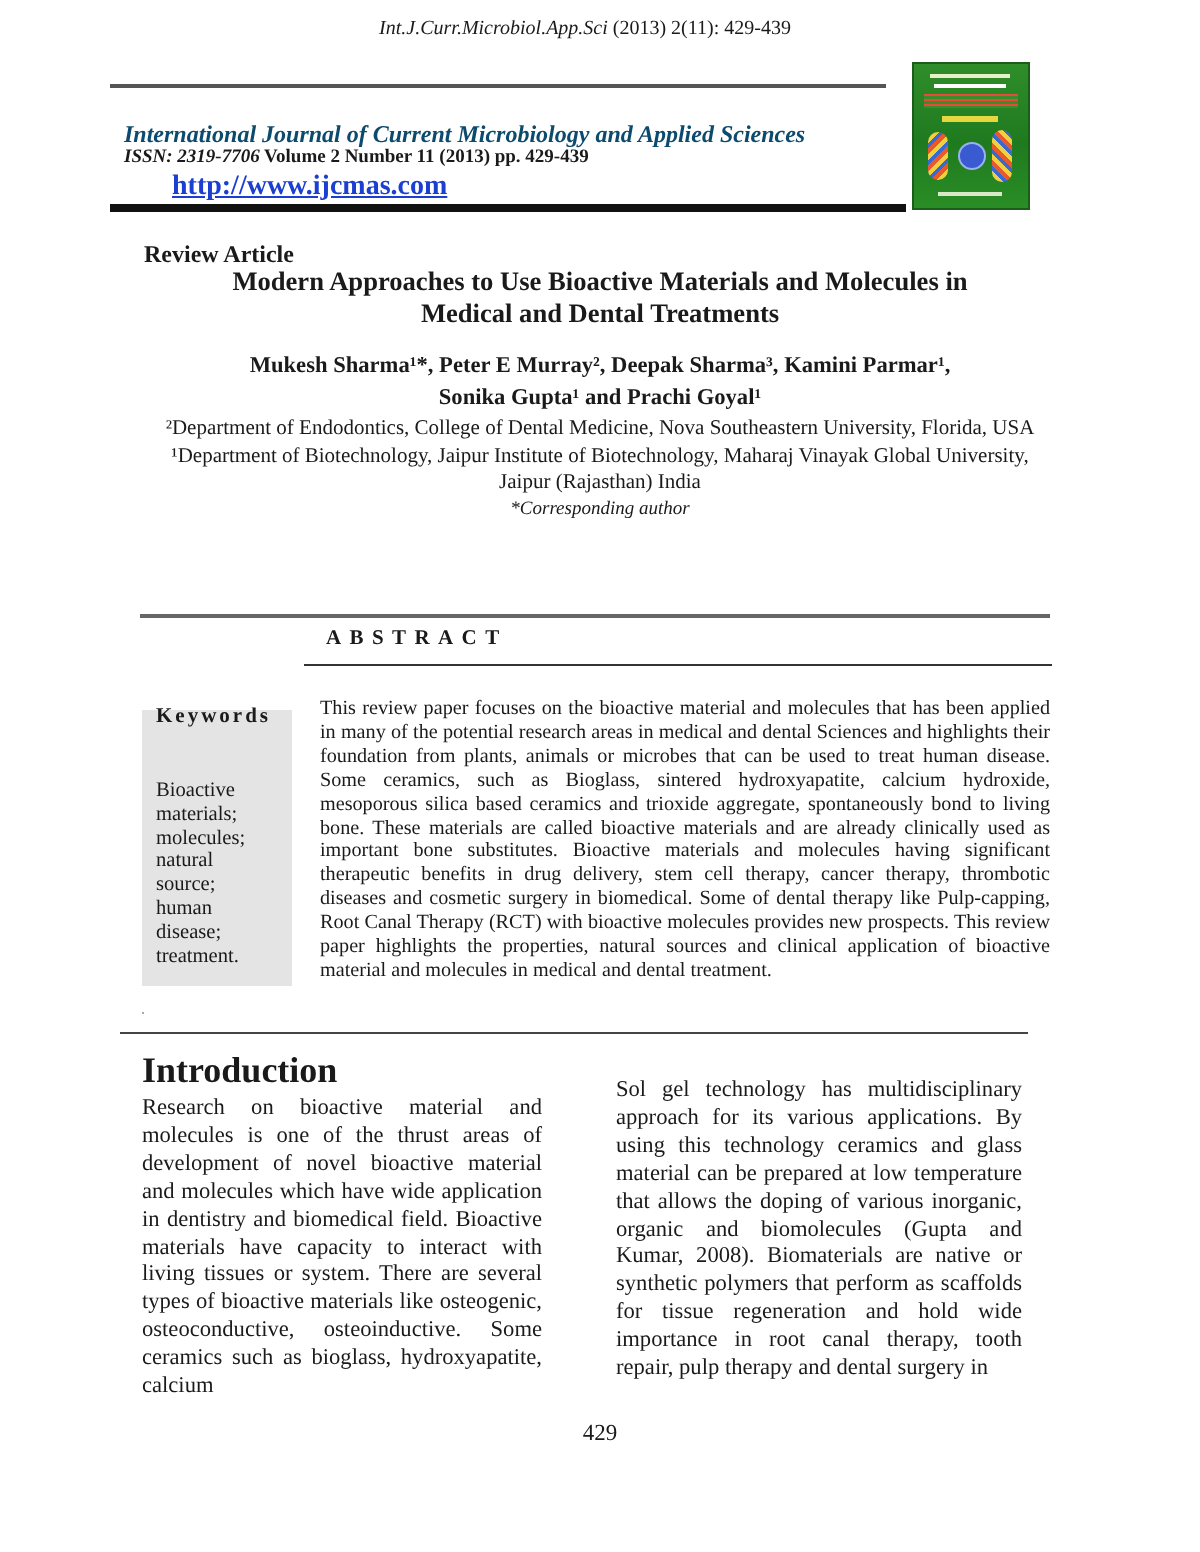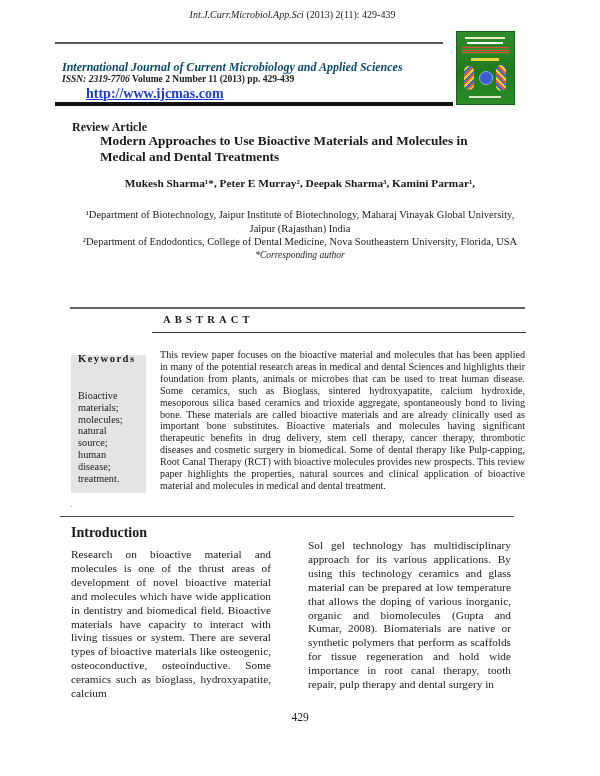--- a/index.html
+++ b/index.html
@@ -21,33 +21,33 @@
     .cover .c2 { position: absolute; left: 10px; top: 10px; width: 36px; height: 2px; background: #fff; }
     .cover .c3 { position: absolute; left: 5px; top: 15px; width: 47px; height: 7px; background: repeating-linear-gradient(180deg,#e84a3a 0 1px, #3a8d2a 1px 2.5px); }
     .cover .c4 { position: absolute; left: 14px; top: 26px; width: 28px; height: 3px; background: #e8d640; }
     .cover .c5 { position: absolute; left: 7px; top: 34px; width: 10px; height: 24px; border-radius: 5px;
                  background: repeating-linear-gradient(135deg,#e85a2a 0 2px,#f0d040 2px 4px,#3a6ad1 4px 6px); }
     .cover .c6 { position: absolute; left: 22px; top: 39px; width: 12px; height: 12px; border-radius: 50%; background: #3a5ad1; border: 1px solid #9ab0f0; }
     .cover .c7 { position: absolute; left: 39px; top: 33px; width: 10px; height: 26px; border-radius: 5px;
                  background: repeating-linear-gradient(45deg,#e85a2a 0 2px,#f0d040 2px 4px,#3a6ad1 4px 6px); }
     .cover .c8 { position: absolute; left: 12px; top: 64px; width: 32px; height: 2px; background: #d8e8c8; }
     .review-label { left: 72px; top: 120px; font-size: 12px; font-weight: bold; }
-    .title { left: 100px; top: 133px; width: 400px; font-size: 13.3px; font-weight: bold; line-height: 16px; }
+    .title { left: 100px; top: 133px; width: 400px; text-align: center; font-size: 13.3px; font-weight: bold; line-height: 16px; }
     .authors { left: 100px; top: 175px; width: 400px; text-align: center; font-size: 11.3px; font-weight: bold; line-height: 16px; }
     .affil { left: 80px; top: 208px; width: 440px; text-align: center; font-size: 10.5px; line-height: 13.6px; }
     .affil .corr { font-style: italic; font-size: 9.5px; }
     .rule-mid { left: 70px; top: 307px; width: 455px; height: 2px; background: #666; }
     .abstract-head { left: 163px; top: 314px; font-size: 10.5px; font-weight: bold; letter-spacing: 4.2px; }
     .rule-abs { left: 152px; top: 332px; width: 374px; height: 1px; background: #333; }
     .kw-box { left: 71px; top: 355px; width: 75px; height: 138px; background: #e4e4e4; }
     .kw-title { left: 78px; top: 353px; font-size: 10.5px; font-weight: bold; letter-spacing: 1.5px; }
     .kw-body { left: 78px; top: 390px; width: 68px; font-size: 10.3px; line-height: 11.8px; }
     .abstract-body { left: 160px; top: 349px; width: 365px; font-size: 10.1px; line-height: 11.9px; text-align: justify; }
     .rule-intro { left: 60px; top: 516px; width: 454px; height: 1px; background: #444; }
-    .intro-head { left: 71px; top: 525px; font-size: 14px; font-weight: bold; }
+    .intro-head { left: 71px; top: 525px; font-size: 18px; font-weight: bold; }
     .col-left { left: 71px; top: 548px; width: 200px; font-size: 11.3px; line-height: 13.9px; text-align: justify; text-align-last: justify; }
     .col-right { left: 308px; top: 539px; width: 203px; font-size: 11.3px; line-height: 13.9px; text-align: justify; }
     .page-num { left: 280px; top: 711px; width: 40px; text-align: center; font-size: 11.5px; }
     .dot { left: 71px; top: 506px; width: 1px; height: 1px; background: #aaa; }
   </style>
 </head>
 <body>
 
 <div class="abs running-head"><span class="it">Int.J.Curr.Microbiol.App.Sci</span><span> (2013) 2(11): 429-439</span></div>
 <div class="abs rule-thin"></div>
@@ -63,24 +63,25 @@
   <div class="c5"></div>
   <div class="c6"></div>
   <div class="c7"></div>
   <div class="c8"></div>
 </div>
 
 <div class="abs review-label">Review Article</div>
 <div class="abs title">Modern Approaches to Use Bioactive Materials and Molecules in Medical and Dental Treatments</div>
 <div class="abs authors">
   <div>Mukesh Sharma¹*, Peter E Murray², Deepak Sharma³, Kamini Parmar¹,</div>
+  <div>Sonika Gupta¹ and Prachi Goyal¹</div>
 </div>
 <div class="abs affil">
+  <div>²Department of Endodontics, College of Dental Medicine, Nova Southeastern University, Florida, USA</div>
   <div>¹Department of Biotechnology, Jaipur Institute of Biotechnology, Maharaj Vinayak Global University, Jaipur (Rajasthan) India</div>
-  <div>²Department of Endodontics, College of Dental Medicine, Nova Southeastern University, Florida, USA</div>
   <div class="corr">*Corresponding author</div>
 </div>
 <div class="abs rule-mid"></div>
 
 <div class="abs abstract-head">ABSTRACT</div>
 <div class="abs rule-abs"></div>
 <div class="abs kw-box"></div>
 <div class="abs kw-title">Keywords</div>
 <div class="abs kw-body">
   <div>Bioactive</div>

